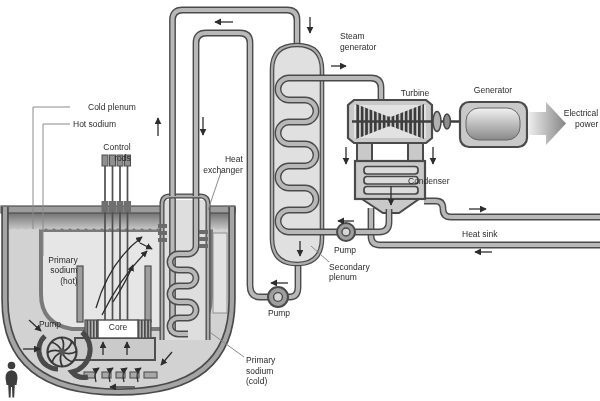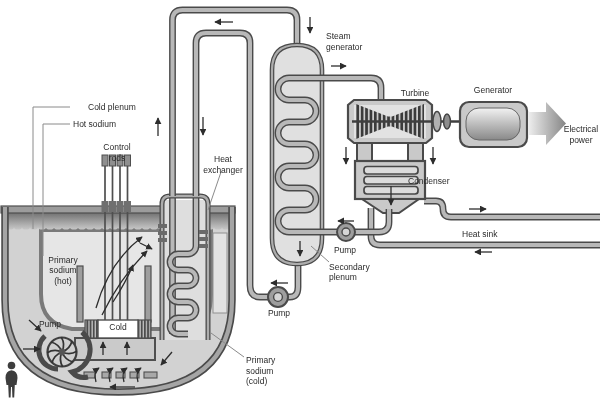--- a/index.html
+++ b/index.html
@@ -1,21 +1,21 @@
 <!DOCTYPE html>
 <html><head>
 <meta charset="utf-8">
 <style>
   html,body{margin:0;padding:0;background:#fff;}
   #canvas{position:relative;width:600px;height:401px;background:#fff;overflow:hidden;
           font-family:"Liberation Sans",sans-serif;}
   #canvas svg{position:absolute;left:0;top:0;}
   .lbl{position:absolute;font:8.5px/10.5px "Liberation Sans",sans-serif;color:#2a2a2a;
        white-space:pre-line;}
-  .ctr{transform:translateX(-50%);text-align:center;}
+  .ctr{transform:translateX(-50%);text-align:right;}
   
   .pO{fill:none;stroke:#4a4a4a;stroke-width:6.8;}
   .pI{fill:none;stroke:#b8b8b8;stroke-width:4;}
   
   .wO{fill:none;stroke:#4a4a4a;stroke-width:7.5;}
   .wI{fill:none;stroke:#a5a5a5;stroke-width:4.2;}
   .vO{fill:none;stroke:#4a4a4a;stroke-width:5;}
   .vI{fill:none;stroke:#adadad;stroke-width:2.4;}
   .arr{stroke:#2d2d2d;stroke-width:1.3;fill:none;}
   .ldr{stroke:#8a8a8a;stroke-width:1;fill:none;}
@@ -270,33 +270,33 @@
     <path d="M5.5,378 Q5.5,371 11.5,370.3 Q17.5,371 17.5,378 L16.5,385 H14.8 L14.2,397.5 H12.4 L12,387 H11 L10.6,397.5 H8.8 L8.2,385 H6.5 Z"></path>
   </g>
 </svg>
 
   <div class="lbl" style="left:88px;top:101.5px">Cold plenum</div>
   <div class="lbl" style="left:73px;top:119px">Hot sodium</div>
   <div class="lbl ctr" style="left:117px;top:142px">Control
 rods</div>
   <div class="lbl ctr" style="left:223px;top:154px">Heat
 exchanger</div>
-  <div class="lbl" style="left:326px;top:31px">Steam
+  <div class="lbl" style="left:340px;top:31px">Steam
 generator</div>
   <div class="lbl ctr" style="left:415px;top:88px">Turbine</div>
   <div class="lbl ctr" style="left:493px;top:85px">Generator</div>
-  <div class="lbl ctr" style="left:581px;top:124px">Electrical
+  <div class="lbl ctr" style="left:581px;top:108px">Electrical
 power</div>
   <div class="lbl" style="left:408px;top:176px">Condenser</div>
   <div class="lbl" style="left:462px;top:229px">Heat sink</div>
   <div class="lbl" style="left:329px;top:261.5px">Secondary
 plenum</div>
   <div class="lbl ctr" style="left:63px;top:254.5px">Primary
 sodium
 (hot)</div>
   <div class="lbl" style="left:246px;top:355px">Primary
 sodium
 (cold)</div>
-  <div class="lbl ctr" style="left:118px;top:321.5px">Cold</div>
+  <div class="lbl ctr" style="left:118px;top:321.5px">Core</div>
   <div class="lbl ctr" style="left:50px;top:318.5px">Pump</div>
   <div class="lbl ctr" style="left:279px;top:308px">Pump</div>
   <div class="lbl ctr" style="left:345px;top:245px">Pump</div>
 </div>
 
 </body></html>

